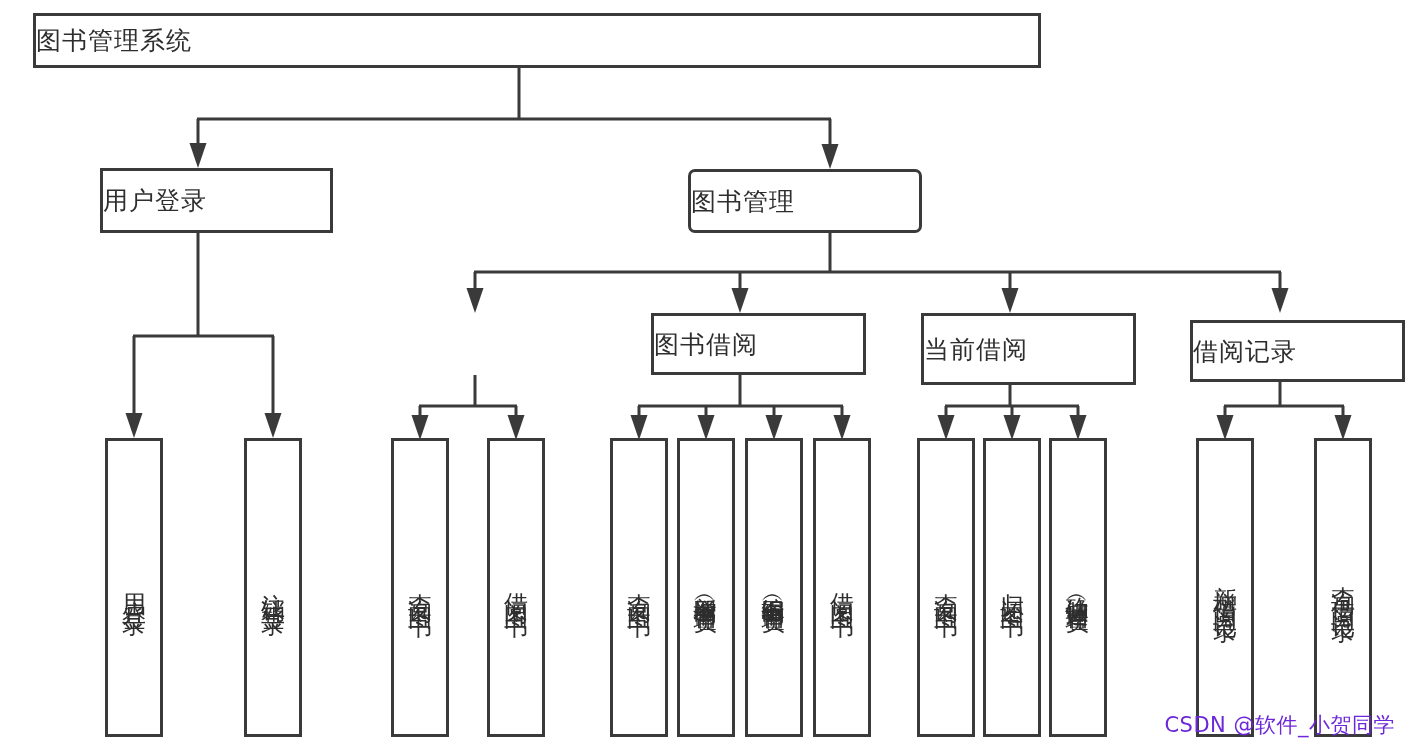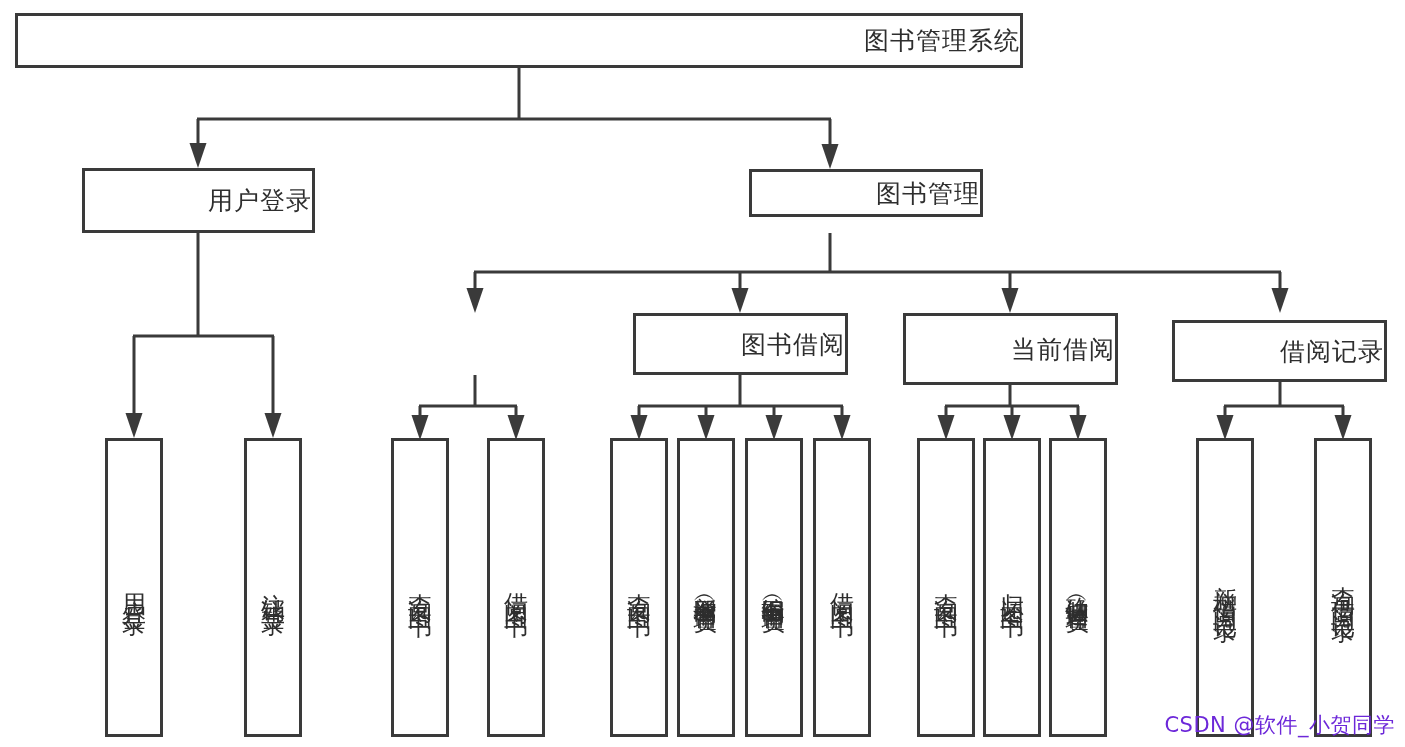--- a/index.html
+++ b/index.html
@@ -21,29 +21,30 @@
     width: 1405px; height: 747px;
     pointer-events: none;
   }
   .node {
     position: absolute;
     box-sizing: border-box;
     border: 3px solid #3a3a3a;
     background: #ffffff;
     display: flex;
     align-items: center;
-    justify-content: flex-end;
+    justify-content: flex-start;
     color: #2e2e2e;
+    margin-left: 18px;
   }
   .hbox { font-size: 25px; letter-spacing: 1px; white-space: nowrap; }
   .root  { left: 15px;  top: 13px;  width: 1008px; height: 55px; }
   .n-user-login { left: 82px;  top: 168px; width: 233px; height: 65px; }
-  .n-book-mgmt  { left: 749px; top: 169px; width: 234px; height: 48px; }
+  .n-book-mgmt  { left: 670px; top: 169px; width: 234px; height: 64px; border-radius: 7px; }
   .n-new-rec    { left: 363px; top: 313px; width: 224px; height: 62px; }
-  .n-borrow     { left: 633px; top: 313px; width: 215px; height: 62px; padding-left: 36px; }
+  .n-borrow     { left: 633px; top: 313px; width: 215px; height: 62px; }
   .n-current    { left: 903px; top: 313px; width: 215px; height: 72px; }
   .n-record     { left: 1172px; top: 320px; width: 215px; height: 62px; }
 
   .leaf {
     position: absolute;
     top: 438px;
     width: 58px;
     height: 299px;
     box-sizing: border-box;
     border: 3px solid #3a3a3a;

